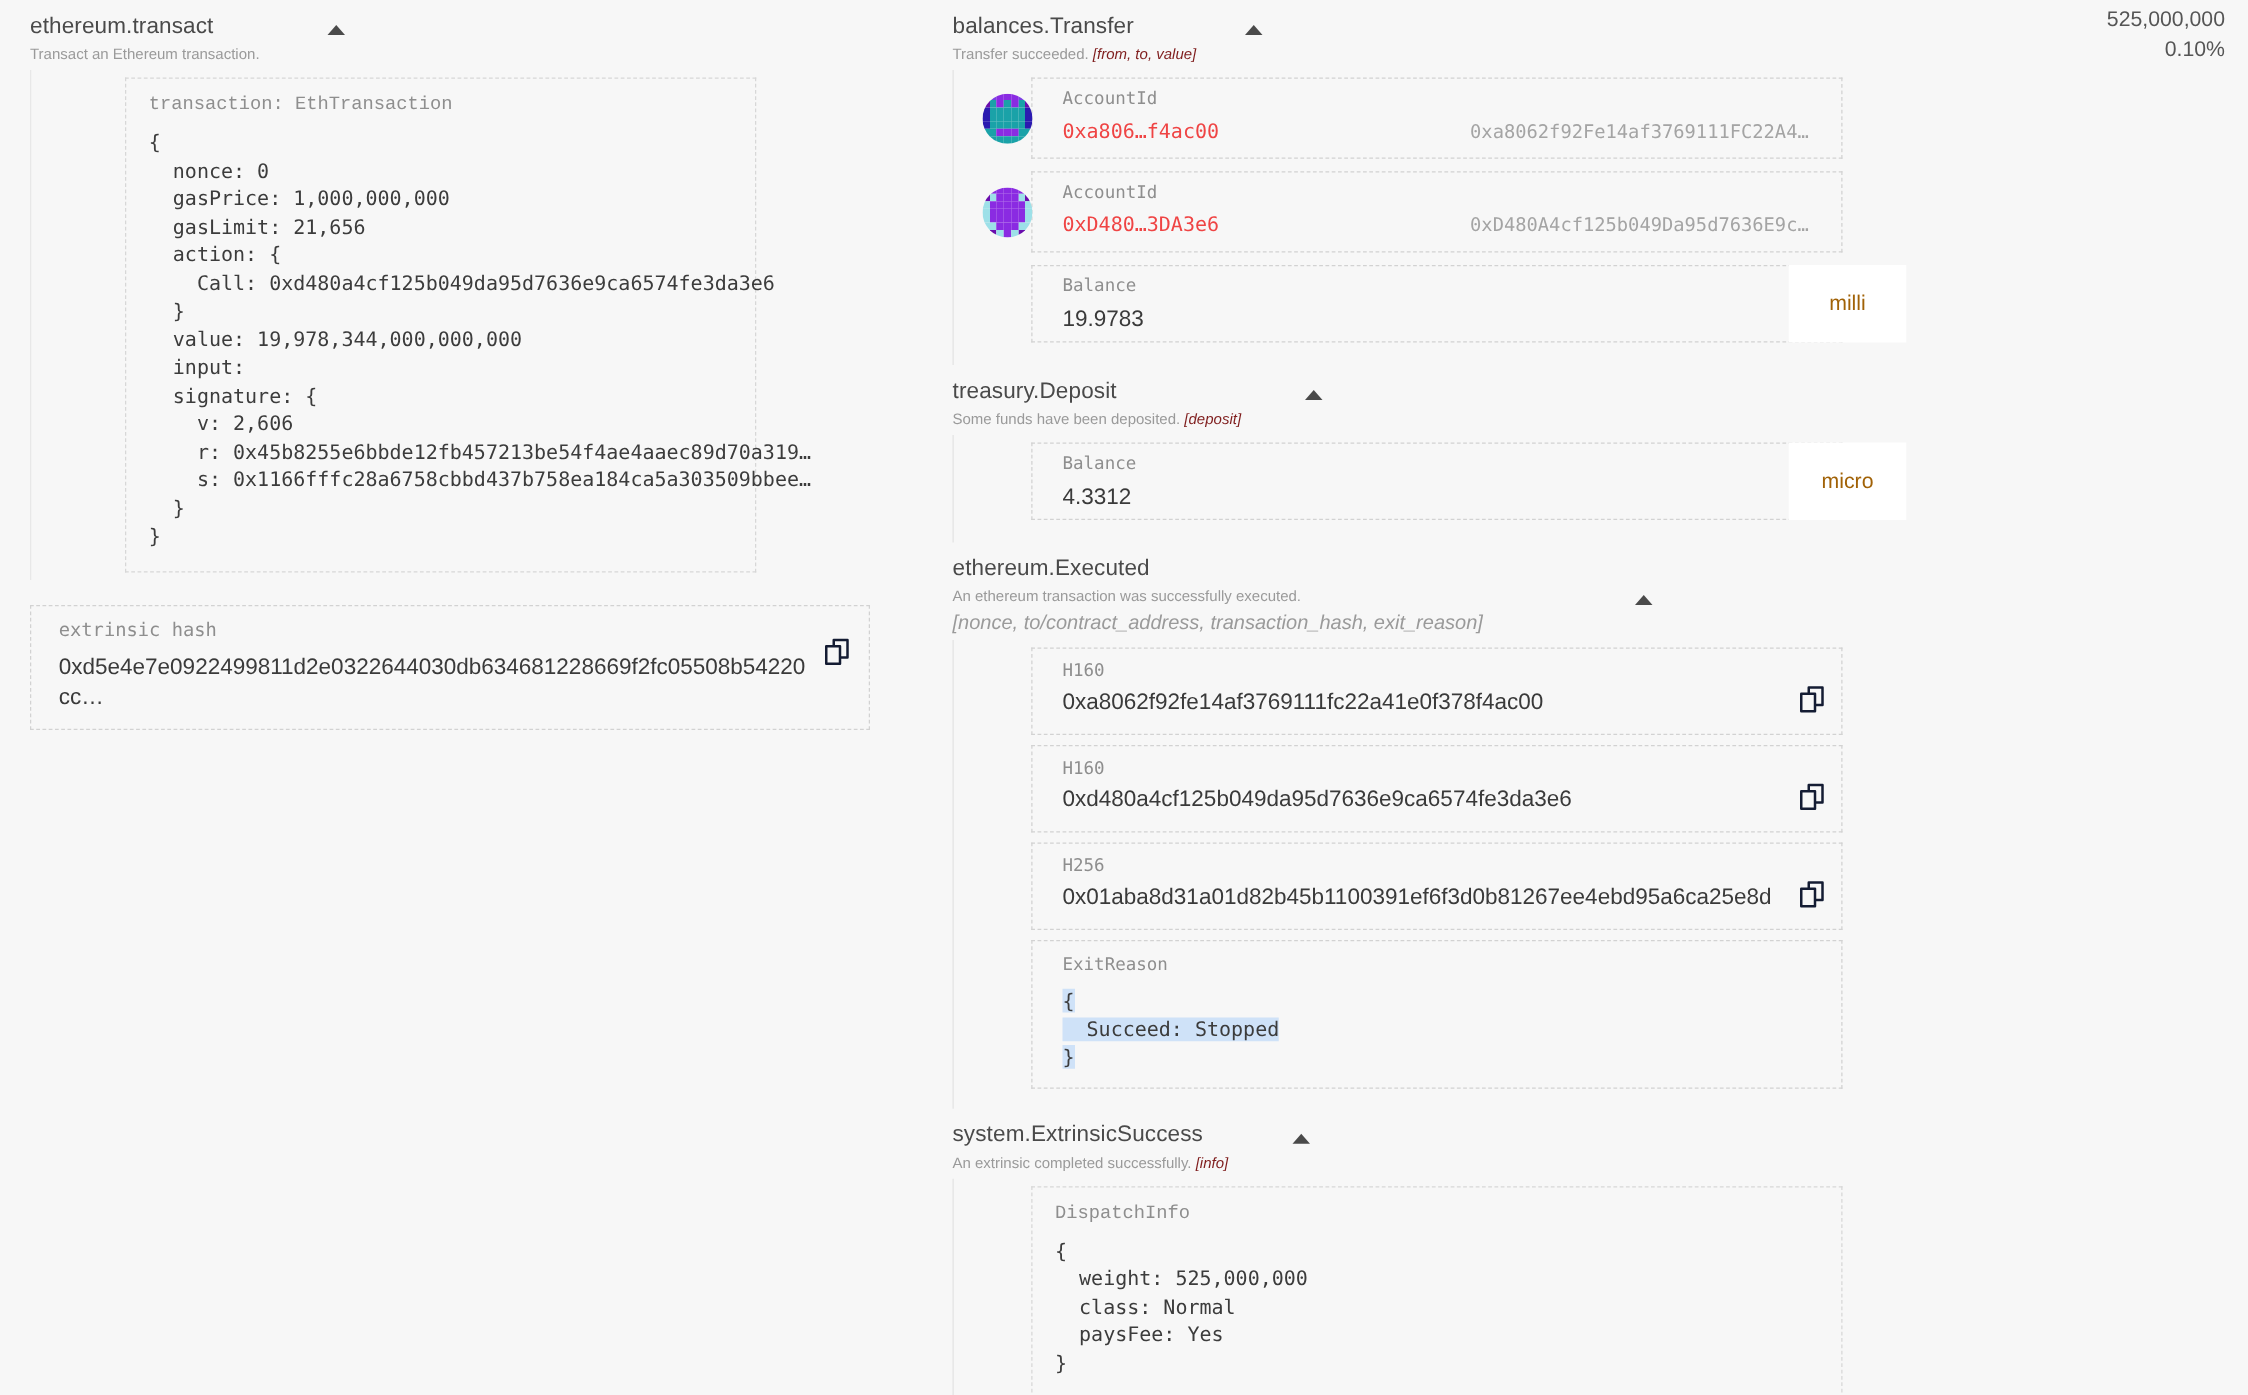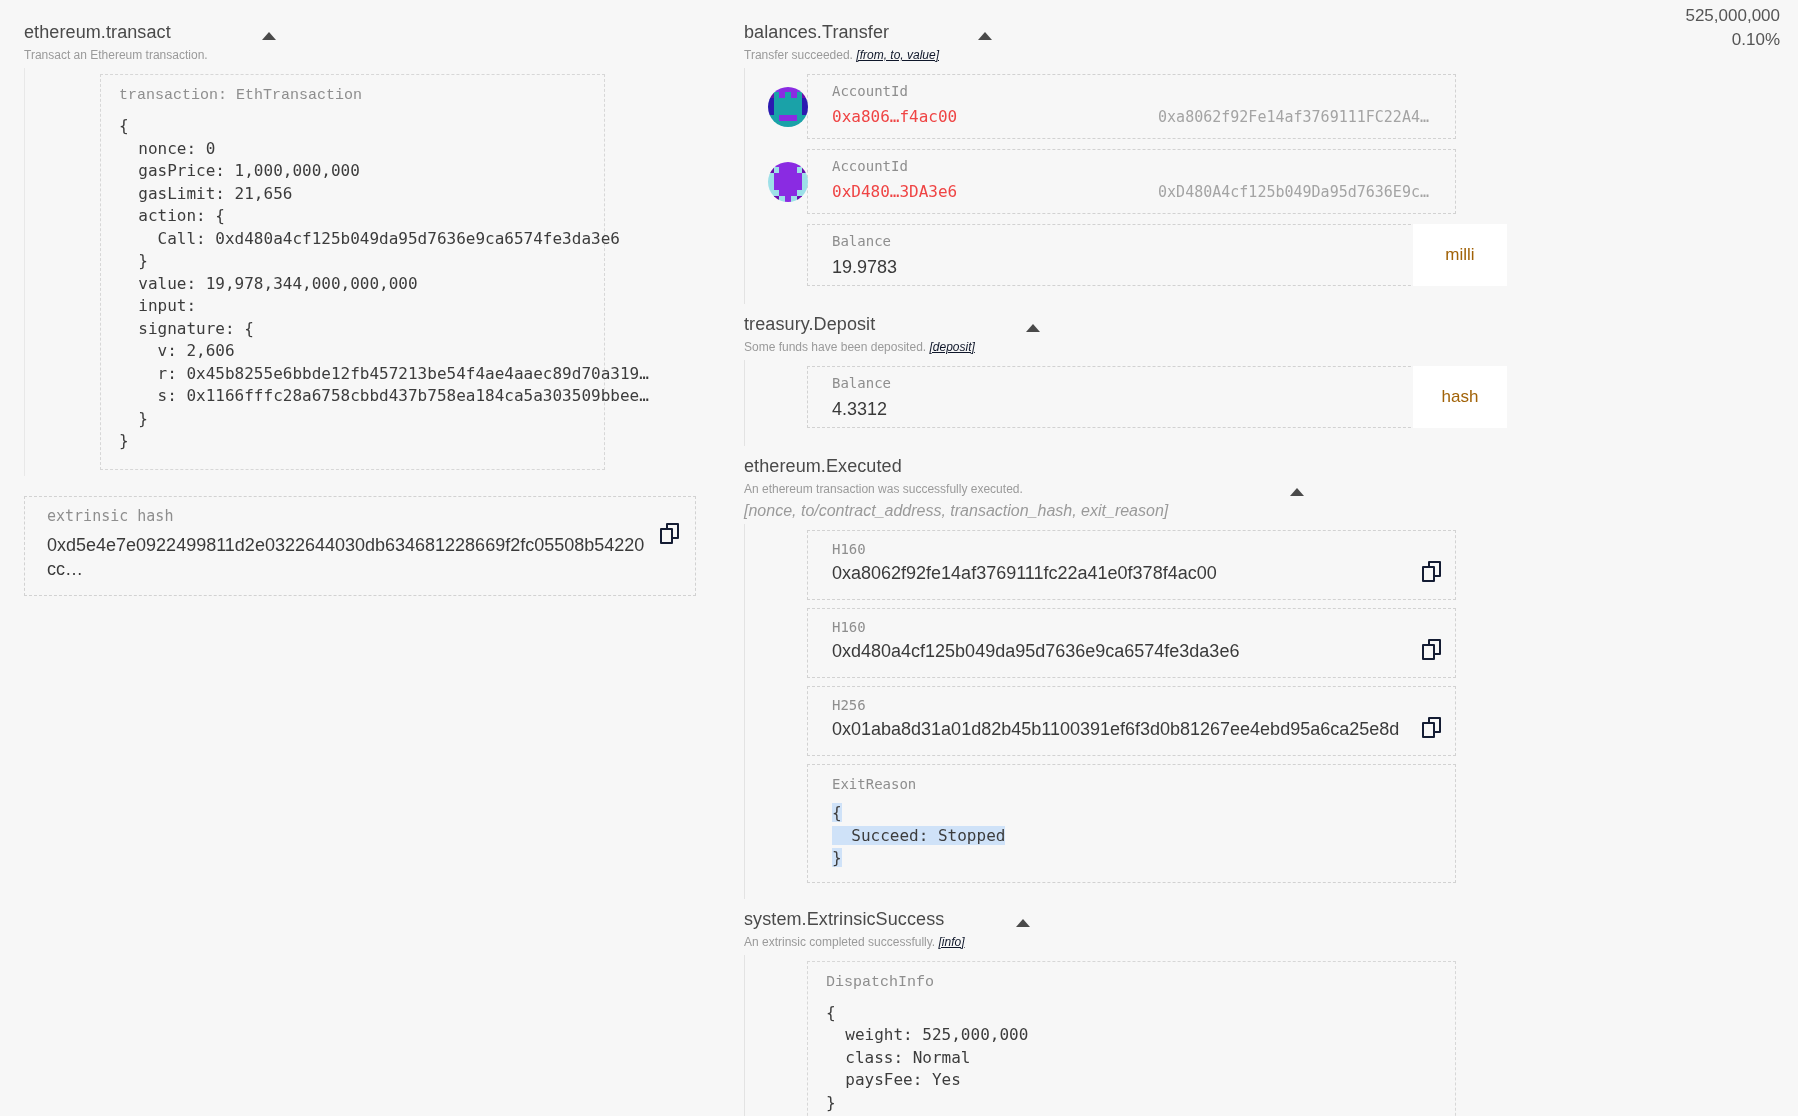--- a/index.html
+++ b/index.html
@@ -9,21 +9,22 @@
     background: #f7f7f7;
     font-family: "Liberation Sans", sans-serif;
     overflow: hidden;
   }
   .page {
     position: relative;
     width: 1798px; height: 1116px;
     background: #f7f7f7;
     display: flex;
     flex-direction: row;
-    padding-top: 14px;
+    padding-top: 2px;
+    gap: 18px;
   }
 
   
   .col-left  { width: 720px; flex: 0 0 720px; }
   .col-right { width: 1078px; flex: 0 0 1078px; }
 
   
   .event { position: relative; margin-bottom: 2px; }
   .event-head {
     position: relative;
@@ -33,21 +34,21 @@
     font-size: 18px;
     color: #4a4a4a;
     line-height: 24px;
     letter-spacing: .1px;
   }
   .event-desc {
     font-size: 12px;
     color: #9a9a9a;
     line-height: 22px;
   }
-  .event-desc .sig { font-style: italic; color: #0f172a; text-decoration: underline; }
+  .event-desc .sig { font-style: italic; color: #7f1d1d; }
   .event-desc-line2 { font-size: 16px; color: #9a9a9a; line-height: 22px; font-style: italic; }
 
   .collapse-arrow {
     position: absolute;
     width: 0; height: 0;
     border-left: 7px solid transparent;
     border-right: 7px solid transparent;
     border-bottom: 8px solid #4a4a4a;
     cursor: pointer;
   }
@@ -438,21 +439,21 @@
           <span>Some funds have been deposited.</span>
           <span class="sig">[deposit]</span>
         </div>
         <div class="collapse-arrow" style="left:306px; top:18px;"></div>
       </div>
 
       <div class="event-body">
         <div class="bal-field">
           <div class="bal-label">Balance</div>
           <div class="bal-value">4.3312</div>
-          <div class="bal-unit">hash</div>
+          <div class="bal-unit">micro</div>
         </div>
       </div>
     </div>
 
     <div class="event">
       <div class="event-head">
         <div class="event-title">ethereum.Executed</div>
         <div class="event-desc">An ethereum transaction was successfully executed.</div>
         <div class="event-desc-line2">[nonce, to/contract_address, transaction_hash, exit_reason]</div>
         <div class="collapse-arrow" style="left:570px; top:40px;"></div>

